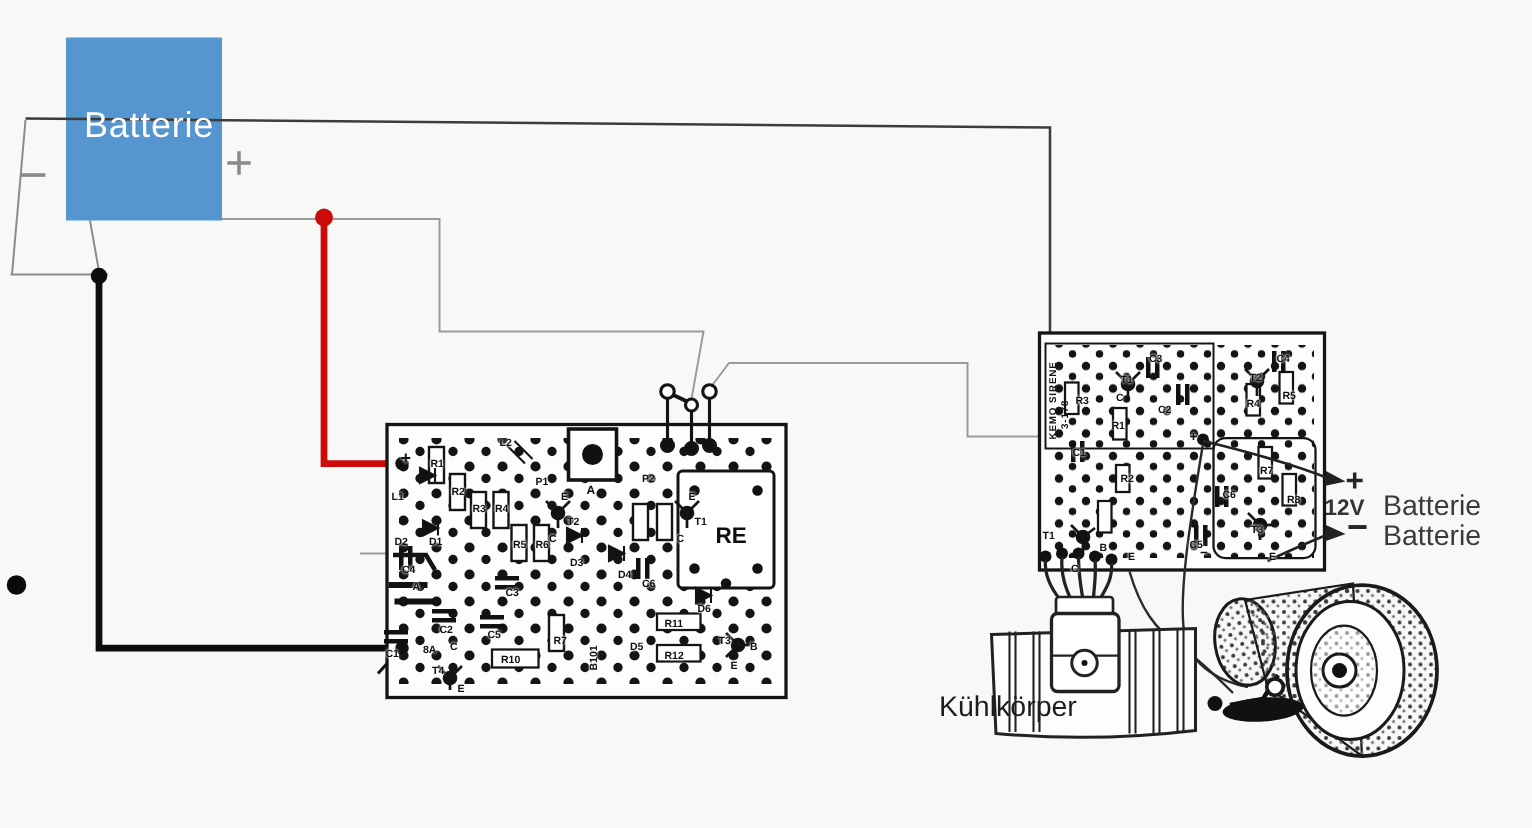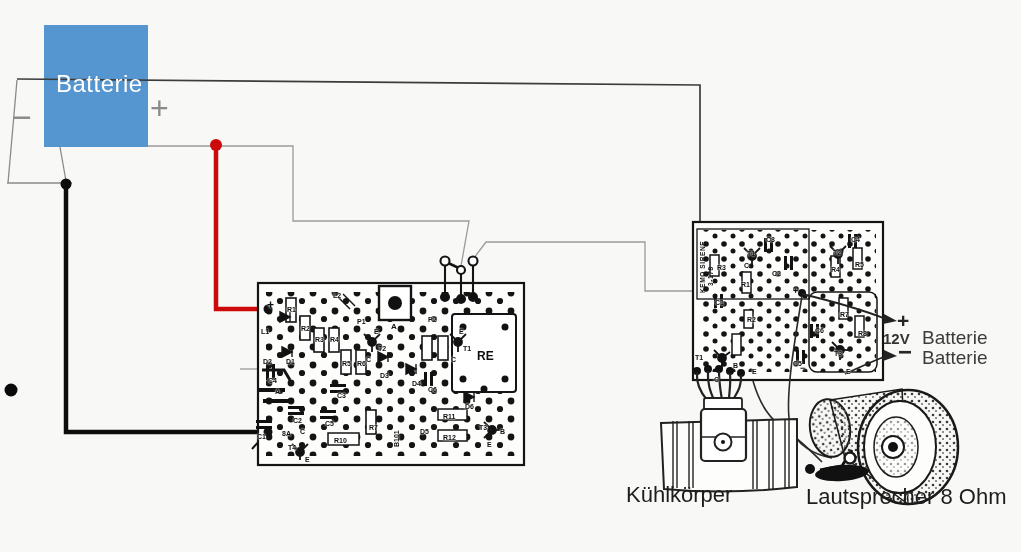--- a/index.html
+++ b/index.html
@@ -11,21 +11,21 @@
   svg.wiring{position:absolute;left:0;top:0;z-index:2;}
   .txt{position:absolute;z-index:3;white-space:nowrap;line-height:1;}
   .battery-label{left:56px;top:72px;font-size:24px;color:#ffffff;letter-spacing:.5px;}
   .batt-plus{left:150px;top:92px;font-size:32px;font-weight:300;color:#8a8a8a;}
   .batt-minus{left:12px;top:100px;font-size:34px;font-weight:300;color:#8a8a8a;}
   .supply-plus{left:897px;top:310px;font-size:21px;font-weight:bold;color:#262626;}
   .supply-minus{left:898px;top:340px;font-size:24px;font-weight:bold;color:#262626;}
   .supply-voltage{left:883px;top:331px;font-size:15px;font-weight:bold;color:#333;}
   .supply-de{left:922px;top:328px;font-size:19px;color:#3b3b3b;}
   .supply-en{left:922px;top:348px;font-size:19px;color:#3b3b3b;}
-  .cap-heatsink{left:626px;top:484px;font-size:22px;color:#1d1d1d;}
+  .cap-heatsink{left:626px;top:462px;font-size:19px;color:#1d1d1d;}
   .cap-speaker{left:806px;top:486px;font-size:22px;color:#1d1d1d;}
   .bl{position:absolute;z-index:3;font-weight:bold;font-size:7px;color:#0f0f0f;
       line-height:1;white-space:nowrap;
       text-shadow:0 0 2px #fcfcfb,0 0 2px #fcfcfb;}
   .vtext{position:absolute;z-index:3;font-weight:bold;font-size:6.5px;color:#111;
       transform:rotate(-90deg);transform-origin:0 0;letter-spacing:.6px;white-space:nowrap;}
   .v1{left:699px;top:293px;}
   .v2{left:707px;top:286px;}
 </style>
 </head>
@@ -319,21 +319,20 @@
   <span class="txt batt-plus">+</span>
   <span class="txt batt-minus">−</span>
 
   <span class="txt supply-plus">+</span>
   <span class="txt supply-minus">−</span>
   <span class="txt supply-voltage">12V</span>
   <span class="txt supply-de">Batterie</span>
   <span class="txt supply-en">Batterie</span>
 
   <span class="txt cap-heatsink">Kühlkörper</span>
-  <span class="txt cap-speaker">Lautsprecher 8 Ohm</span>
 
   <span class="vtext v1">KEMO SIRENE</span>
   <span class="vtext v2">3-178</span>
 
   <div style="position:absolute;left:0;top:0;width:1021px;height:552px;pointer-events:none;">
       <span class="bl" style="left: 267px; top: 299px; font-size: 12px;">+</span>
       <span class="bl" style="left: 261px; top: 328px;">L1</span>
       <span class="bl" style="left: 333px; top: 292px;">L2</span>
       <span class="bl" style="left: 287px; top: 306px;">R1</span>
       <span class="bl" style="left: 301px; top: 325px;">R2</span>
@@ -355,21 +354,21 @@
       <span class="bl" style="left: 342px; top: 360px;">R5</span>
       <span class="bl" style="left: 357px; top: 360px;">R6</span>
       <span class="bl" style="left: 268px; top: 377px;">C4</span>
       <span class="bl" style="left: 275px; top: 388px;">A</span>
       <span class="bl" style="left: 337px; top: 392px;">C3</span>
       <span class="bl" style="left: 257px; top: 433px;">C1</span>
       <span class="bl" style="left: 293px; top: 417px;">C2</span>
       <span class="bl" style="left: 325px; top: 420px;">C5</span>
       <span class="bl" style="left: 428px; top: 386px;">C6</span>
       <span class="bl" style="left: 465px; top: 403px;">D6</span>
-      <span class="bl" style="left: 477px; top: 350px; font-size: 12px;">RE</span>
+      <span class="bl" style="left: 477px; top: 350px; font-size: 15px;">RE</span>
       <span class="bl" style="left: 369px; top: 424px;">R7</span>
       <span class="bl" style="left: 393px; top: 447px; font-size: 7px; transform: rotate(-90deg); transform-origin: 0px 0px;">B101</span>
       <span class="bl" style="left: 420px; top: 428px;">D5</span>
       <span class="bl" style="left: 479px; top: 424px;">T3</span>
       <span class="bl" style="left: 487px; top: 441px;">E</span>
       <span class="bl" style="left: 500px; top: 428px;">B</span>
       <span class="bl" style="left: 334px; top: 437px;">R10</span>
       <span class="bl" style="left: 443px; top: 413px;">R11</span>
       <span class="bl" style="left: 443px; top: 434px;">R12</span>
       <span class="bl" style="left: 282px; top: 430px;">8A</span>

